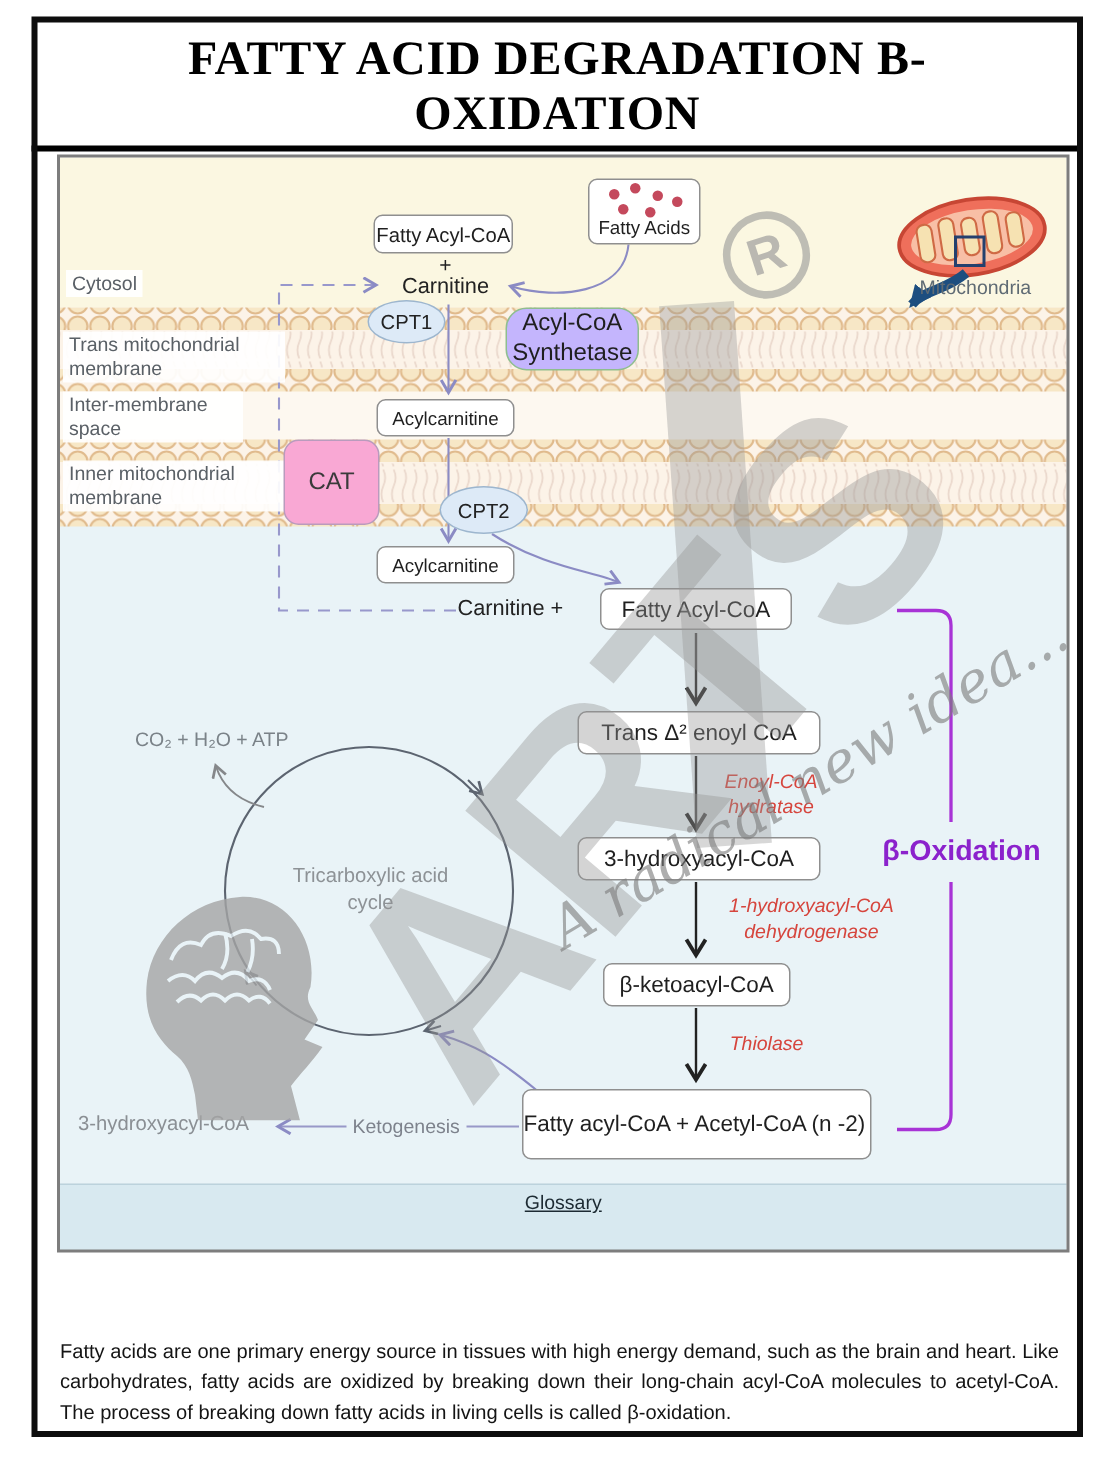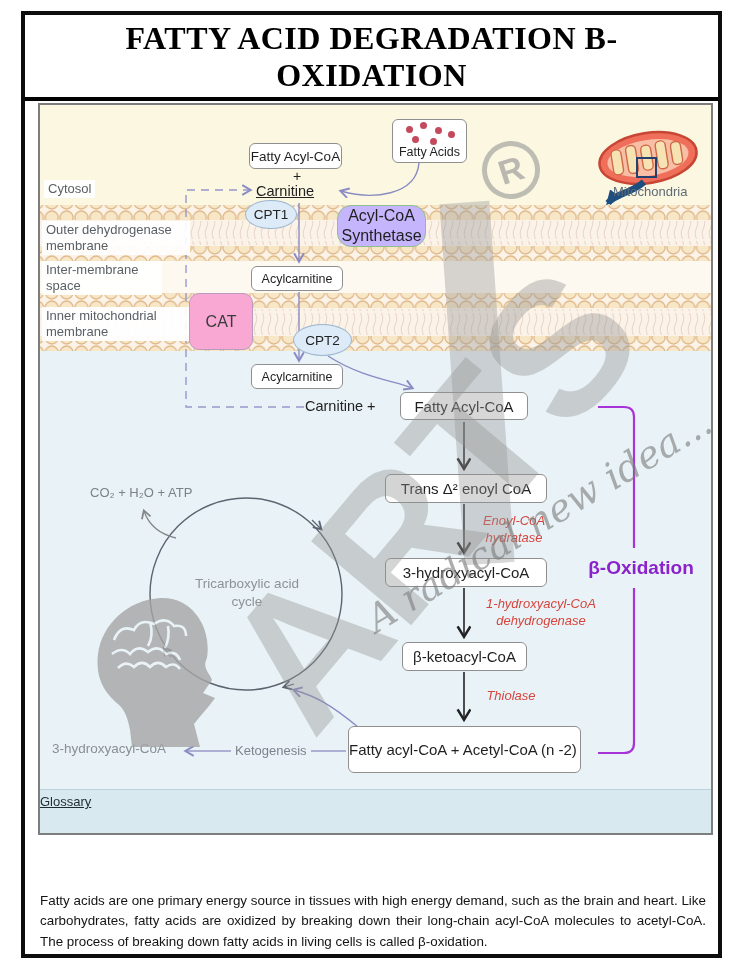--- a/index.html
+++ b/index.html
@@ -27,21 +27,21 @@
         box-sizing:border-box;}
   .oval{background:#ddeaf7;border:1.4px solid #9db6ce;border-radius:50%;display:flex;
         align-items:center;justify-content:center;color:#222;z-index:4;box-sizing:border-box;}
   .enzyme{color:#d6453d;font-style:italic;font-size:13px;line-height:1.3;text-align:center;z-index:4;}
   .flowtext{color:#222;z-index:4;}
   .graytext{z-index:4;}
   .dot{position:absolute;width:7px;height:7px;border-radius:50%;background:#c4495c;z-index:5;}
   
   .glossary{left:40px;top:789px;width:671px;height:45px;background:#d8e9f0;z-index:2;
             border-top:1px solid #bcd2dc;box-sizing:border-box;}
-  .glossary-head{margin-top:4px;font-size:13px;color:#1d2b33;
+  .glossary-head{margin-top:4px;text-align:center;font-size:13px;color:#1d2b33;
                  text-decoration:underline;}
   .glossary-row{display:flex;justify-content:space-between;padding:3px 8px 0;
                 font-size:12.5px;color:#1d2b33;}
   .glossary-row b{font-weight:bold;}
   
   .footer{left:40px;top:891px;width:666px;font-size:13.4px;line-height:1.52;color:#141414;
           text-align:justify;z-index:4;}
   
   .wm{z-index:6;pointer-events:none;}
   .wm-brand{left:170px;top:400px;width:520px;height:200px;line-height:200px;text-align:center;
@@ -156,27 +156,27 @@
   <div class="dot" style="left:435px;top:127px;"></div>
   <div class="dot" style="left:448px;top:131px;"></div>
   <div class="dot" style="left:412px;top:136px;"></div>
   <div class="dot" style="left:430px;top:138px;"></div>
 
   <div class="abs title-wrap">
     <span class="title">FATTY ACID DEGRADATION B-OXIDATION</span>
   </div>
 
   <div class="abs chip" style="left:44px;top:180px;">Cytosol</div>
-  <div class="abs chip" style="left:42px;top:221px;width:140px;">Outer dehydrogenase membrane</div>
+  <div class="abs chip" style="left:42px;top:221px;width:140px;">Trans mitochondrial membrane</div>
   <div class="abs chip" style="left:42px;top:307px;width:140px;">Inner mitochondrial membrane</div>
   <div class="abs chip" style="left:42px;top:261px;width:112px;">Inter-membrane space</div>
 
   <div class="abs node" style="left:249px;top:143px;width:93px;height:26px;font-size:13.5px;">Fatty Acyl-CoA</div>
   <div class="abs flowtext" style="left:289px;top:168px;width:16px;text-align:center;font-size:14px;">+</div>
-  <div class="abs flowtext" style="left:246px;top:183px;width:78px;text-align:center;font-size:14.5px;text-decoration:underline;">Carnitine</div>
+  <div class="abs flowtext" style="left:258px;top:183px;width:78px;text-align:center;font-size:14.5px;">Carnitine</div>
 
   <div class="abs node" style="left:392px;top:119px;width:75px;height:44px;align-items:flex-end;font-size:12.5px;padding-bottom:3px;">Fatty Acids</div>
 
   <div class="abs graytext" style="left:613px;top:184px;font-size:13px;color:#5f6b74;">Mitochondria</div>
 
   <div class="abs oval" style="left:245px;top:200px;width:52px;height:29px;font-size:13.5px;">CPT1</div>
   <div class="abs node" style="left:337px;top:205px;width:89px;height:42px;border-radius:14px;background:#c4b5fd;border-color:#8fbe8f;font-size:16px;white-space:normal;text-align:center;line-height:1.25;">Acyl-CoA Synthetase</div>
 
   <div class="abs node" style="left:251px;top:266px;width:92px;height:25px;font-size:12.5px;">Acylcarnitine</div>
 

